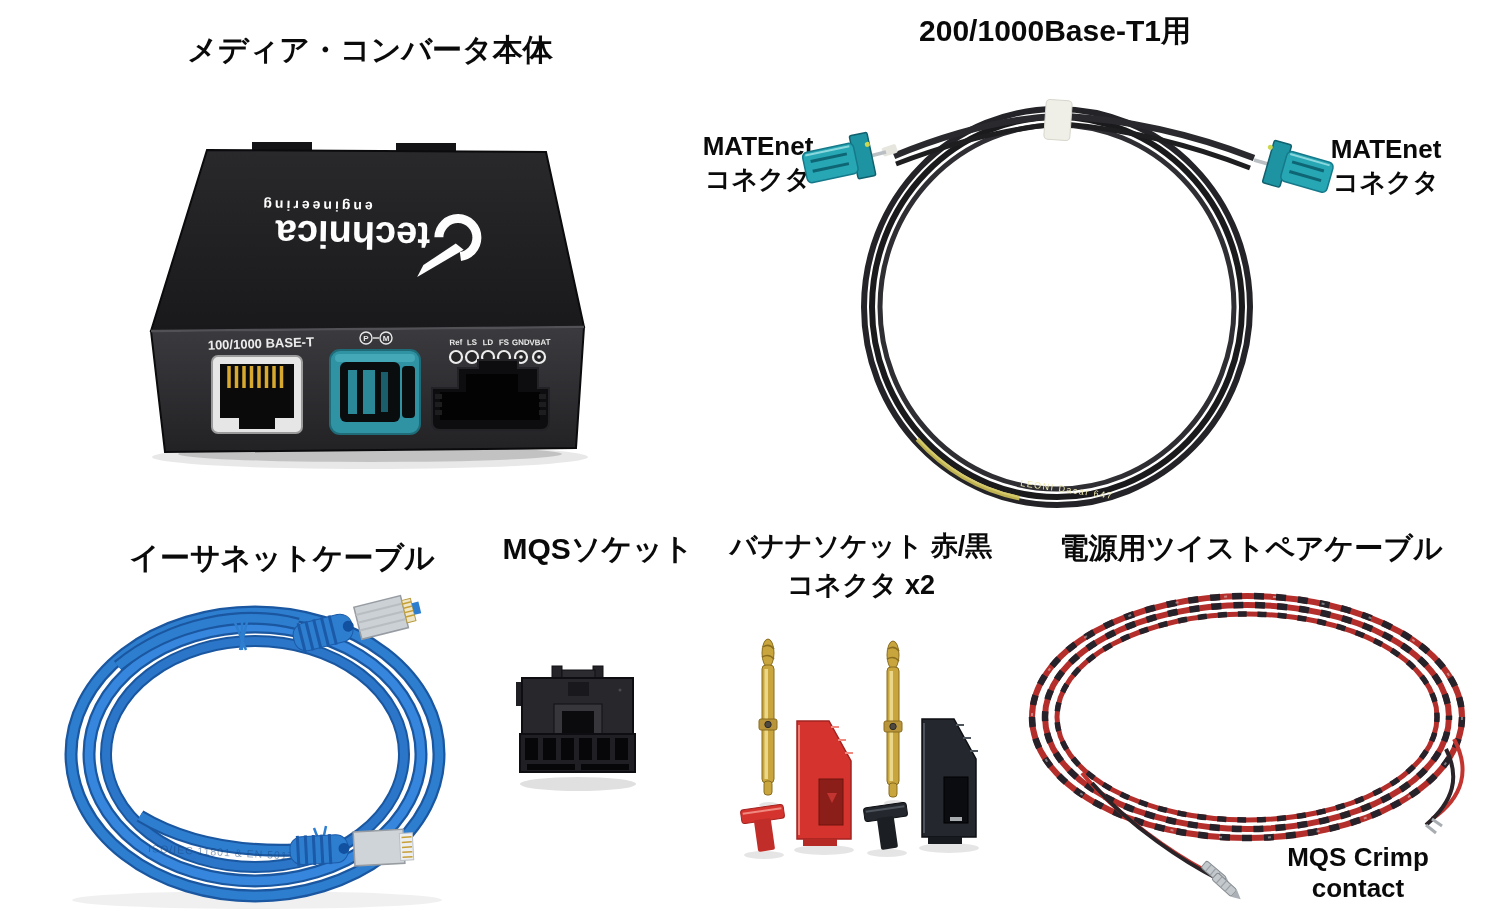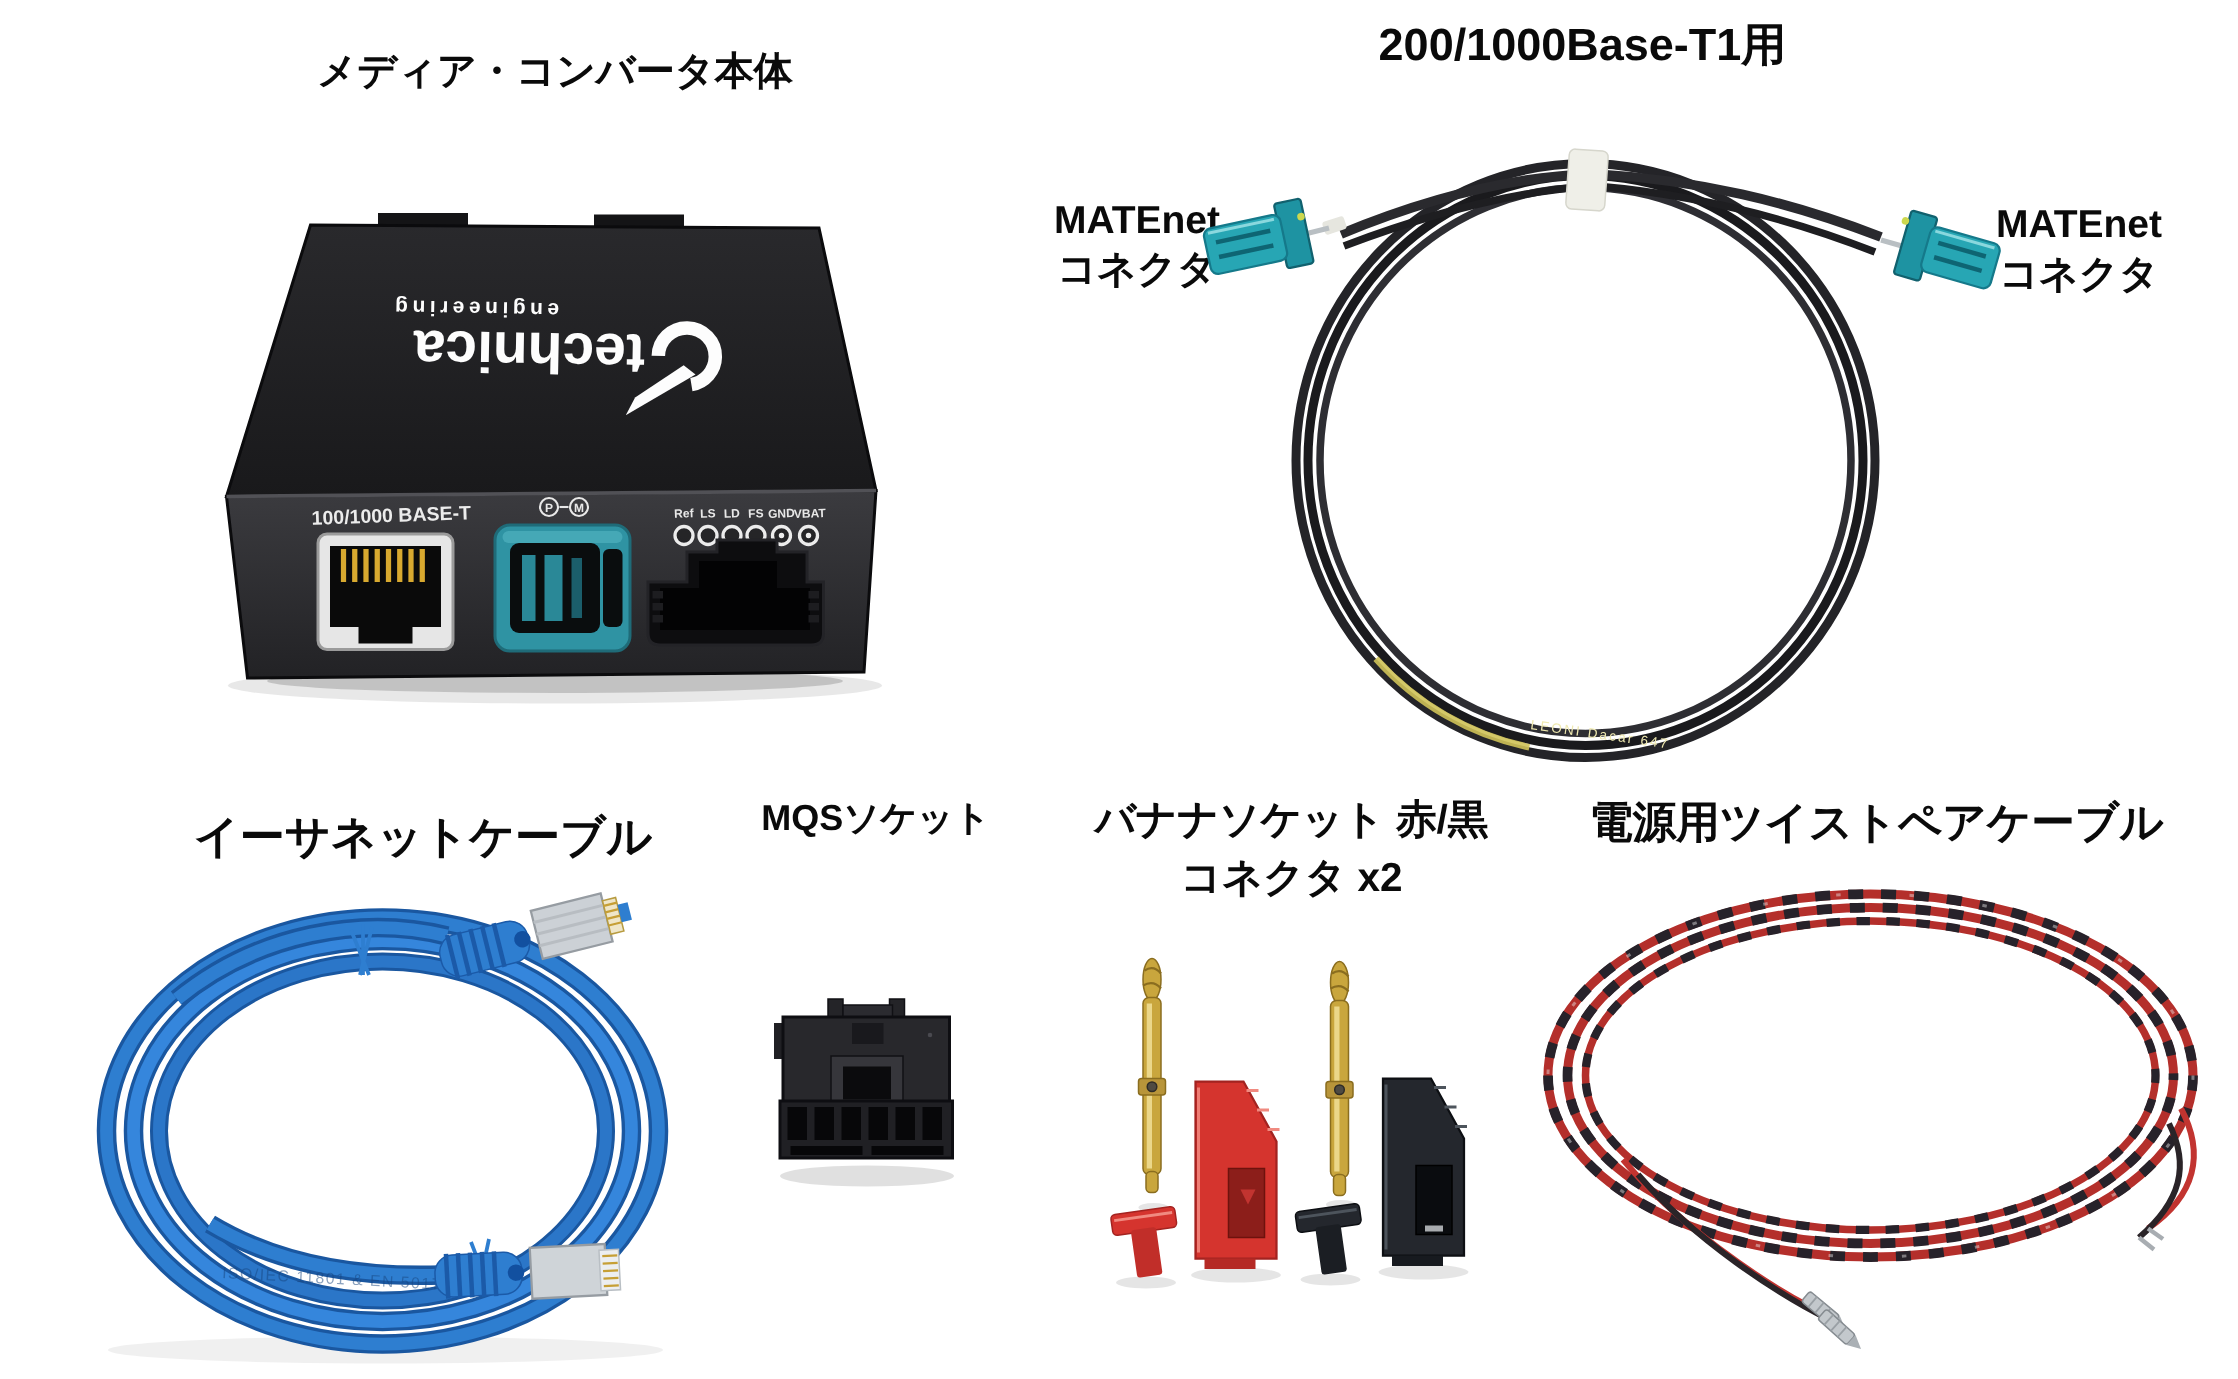--- a/index.html
+++ b/index.html
@@ -7,47 +7,51 @@
           font-family:"Liberation Sans","DejaVu Sans",sans-serif;}
   .label{position:absolute;font-weight:700;color:#0a0a0a;text-align:center;}
   .photo{position:absolute;}
   svg text{font-family:"Liberation Sans","DejaVu Sans",sans-serif;}
 </style>
 </head>
 <body>
 
 <div class="canvas">
 
-  <div class="label" style="left:168px;top:30px;width:404px;font-size:26px;">メディア・コンバータ本体</div>
+  <div class="label" style="left:168px;top:30px;width:404px;font-size:30px;">メディア・コンバータ本体</div>
 
   <div class="label" style="left:850px;top:12px;width:410px;font-size:30px;line-height:37px;">
     <div>200/1000Base-T1用</div>
   </div>
 
   <div class="label" style="left:660px;top:130px;width:196px;font-size:26px;line-height:33px;">
     <div>MATEnet</div>
     <div>コネクタ</div>
   </div>
 
   <div class="label" style="left:1288px;top:133px;width:196px;font-size:26px;line-height:33px;">
     <div>MATEnet</div>
     <div>コネクタ</div>
   </div>
 
   <div class="label" style="left:128px;top:538px;width:308px;font-size:30px;">イーサネットケーブル</div>
 
-  <div class="label" style="left:478px;top:529px;width:212px;font-size:24px;">MQSソケット</div>
+  <div class="label" style="left:492px;top:529px;width:212px;font-size:30px;">MQSソケット</div>
 
   <div class="label" style="left:706px;top:527px;width:310px;font-size:27px;line-height:39px;">
     <div>バナナソケット 赤/黒</div>
     <div>コネクタ x2</div>
   </div>
 
   <div class="label" style="left:1046px;top:529px;width:410px;font-size:29px;">電源用ツイストペアケーブル</div>
 
+  <div class="label" style="left:1256px;top:842px;width:204px;font-size:26px;line-height:31px;">
+    <div>MQS Crimp</div>
+    <div>contact</div>
+  </div>
 
   <svg class="photo" style="left:135px;top:126px;" width="460" height="345" viewBox="0 0 460 345">
     <defs>
       <linearGradient id="topg" x1="0" y1="0" x2="0" y2="1">
         <stop offset="0" stop-color="#29292c"></stop>
           <stop offset="1" stop-color="#19191b"></stop>
       </linearGradient>
       <linearGradient id="frontg" x1="0" y1="0" x2="0" y2="1">
         <stop offset="0" stop-color="#3b3b3f"></stop>
           <stop offset="1" stop-color="#222225"></stop>

